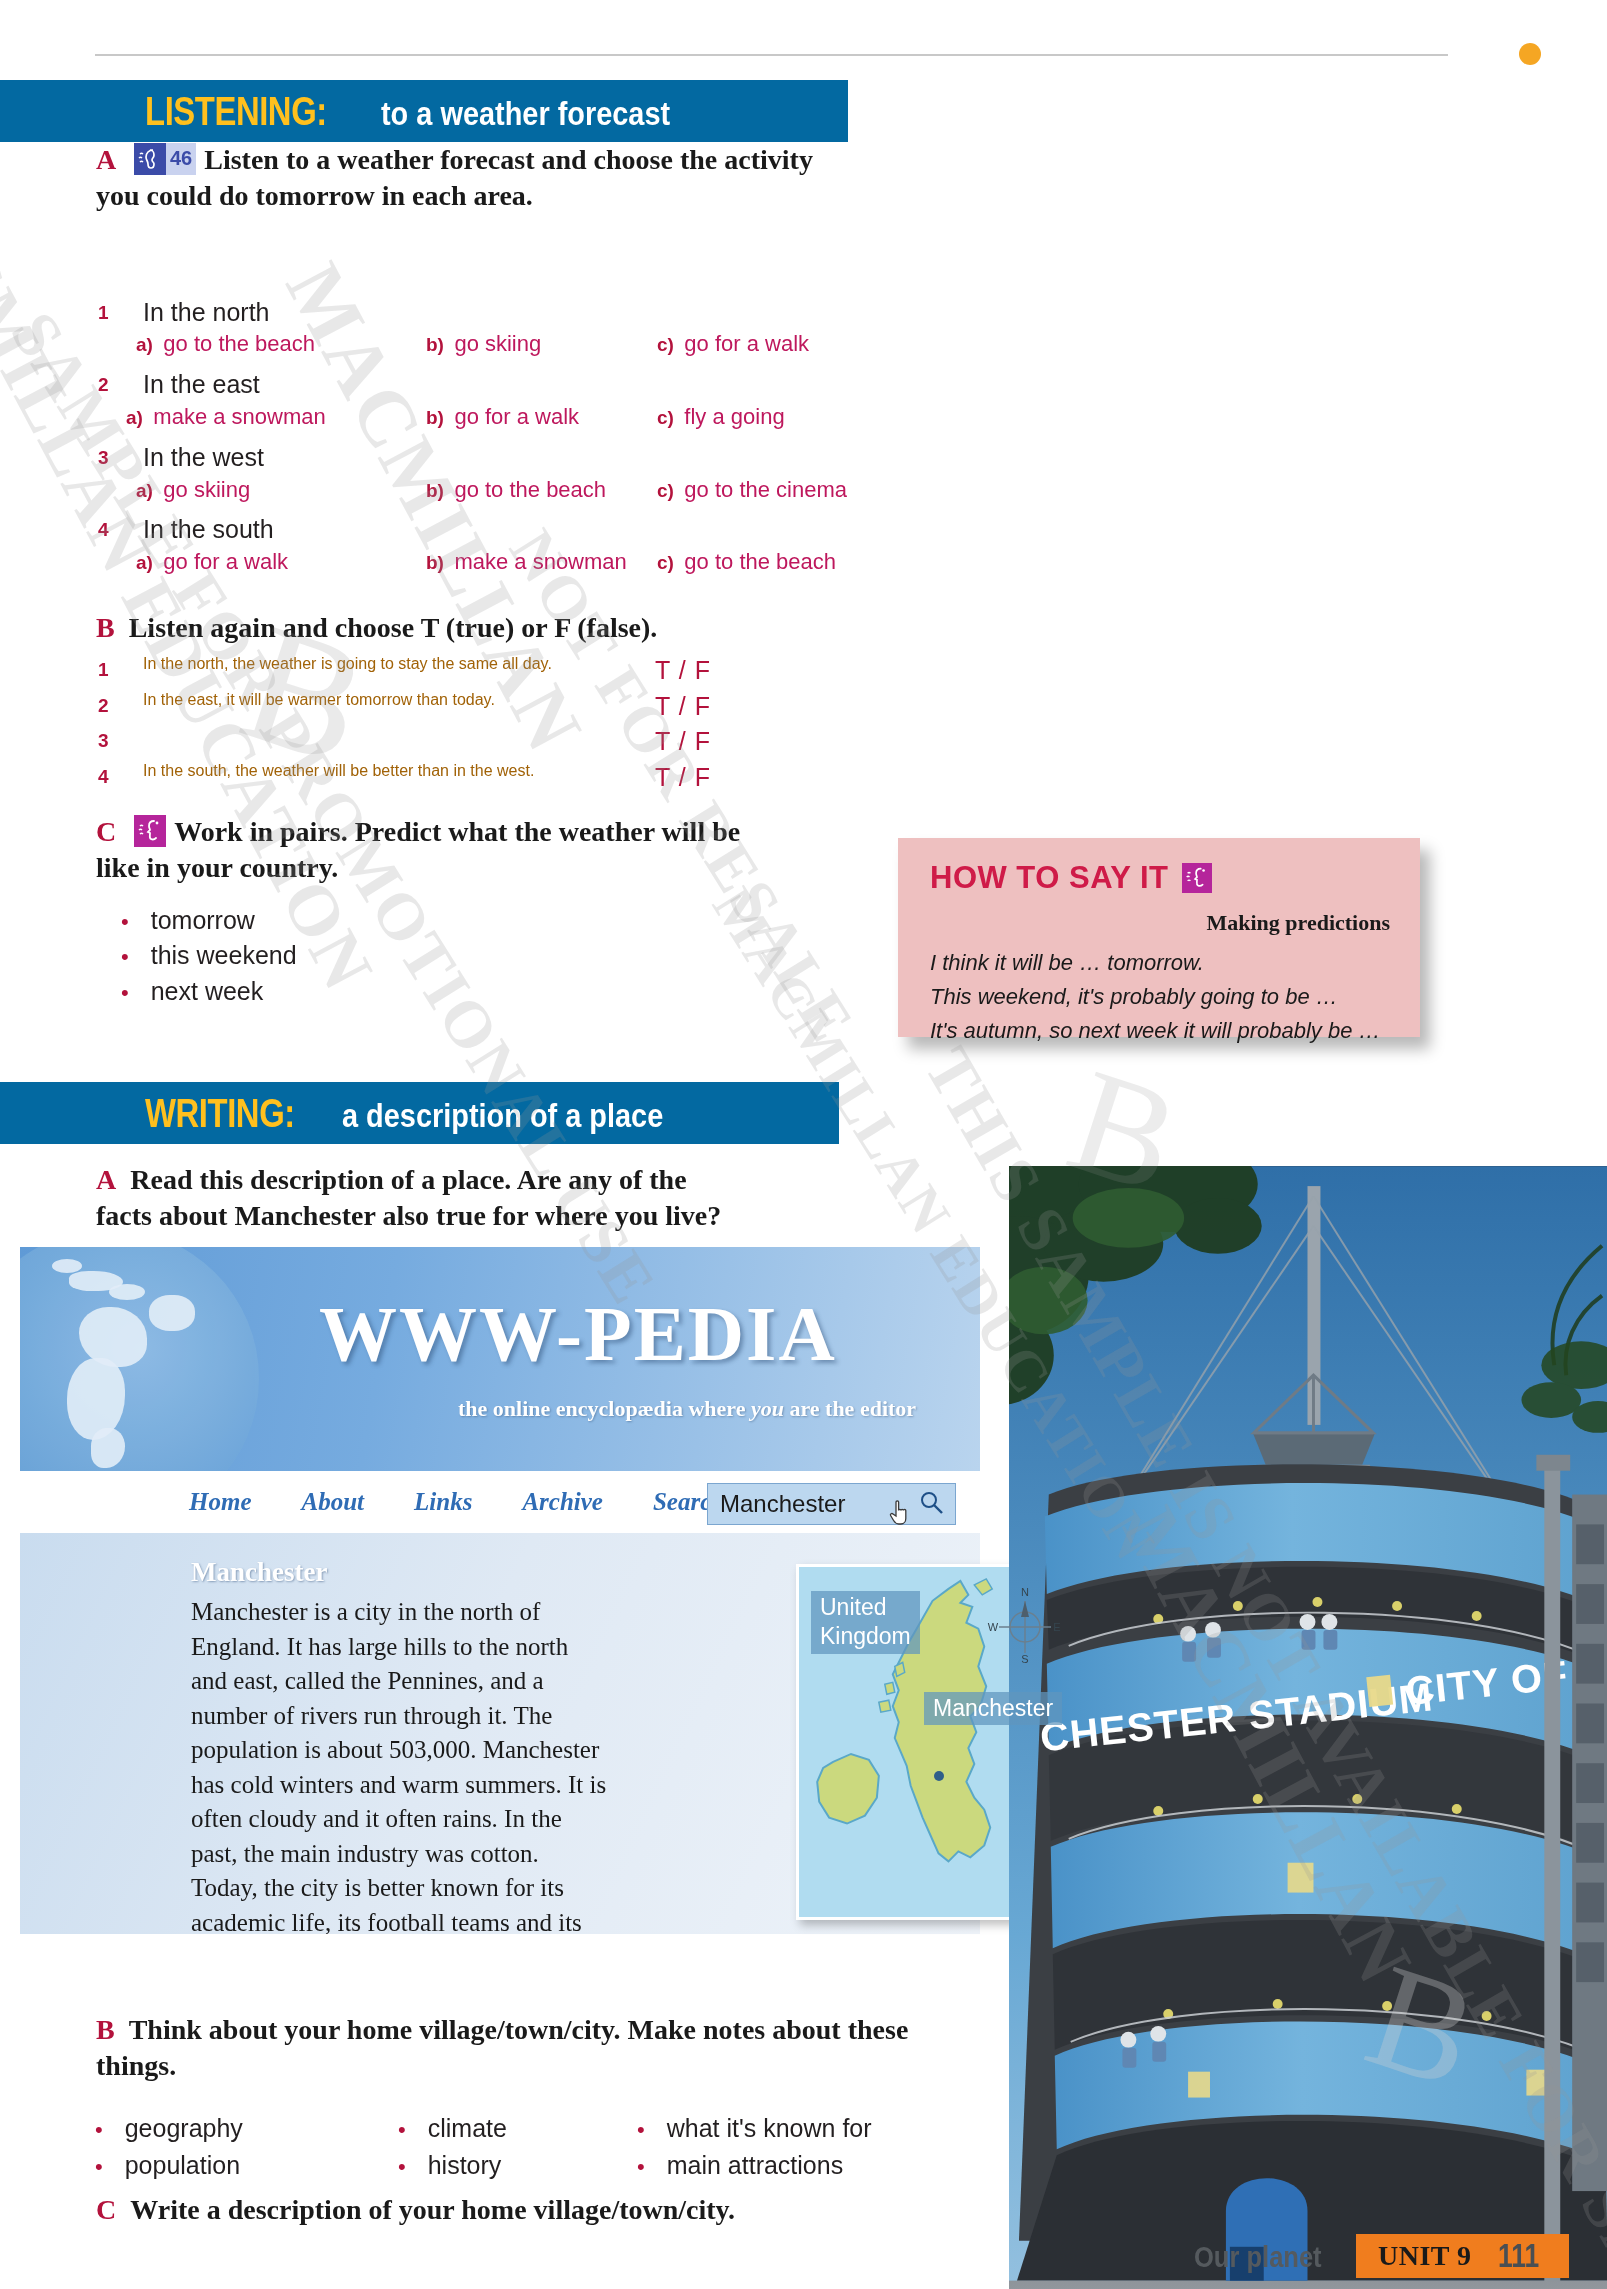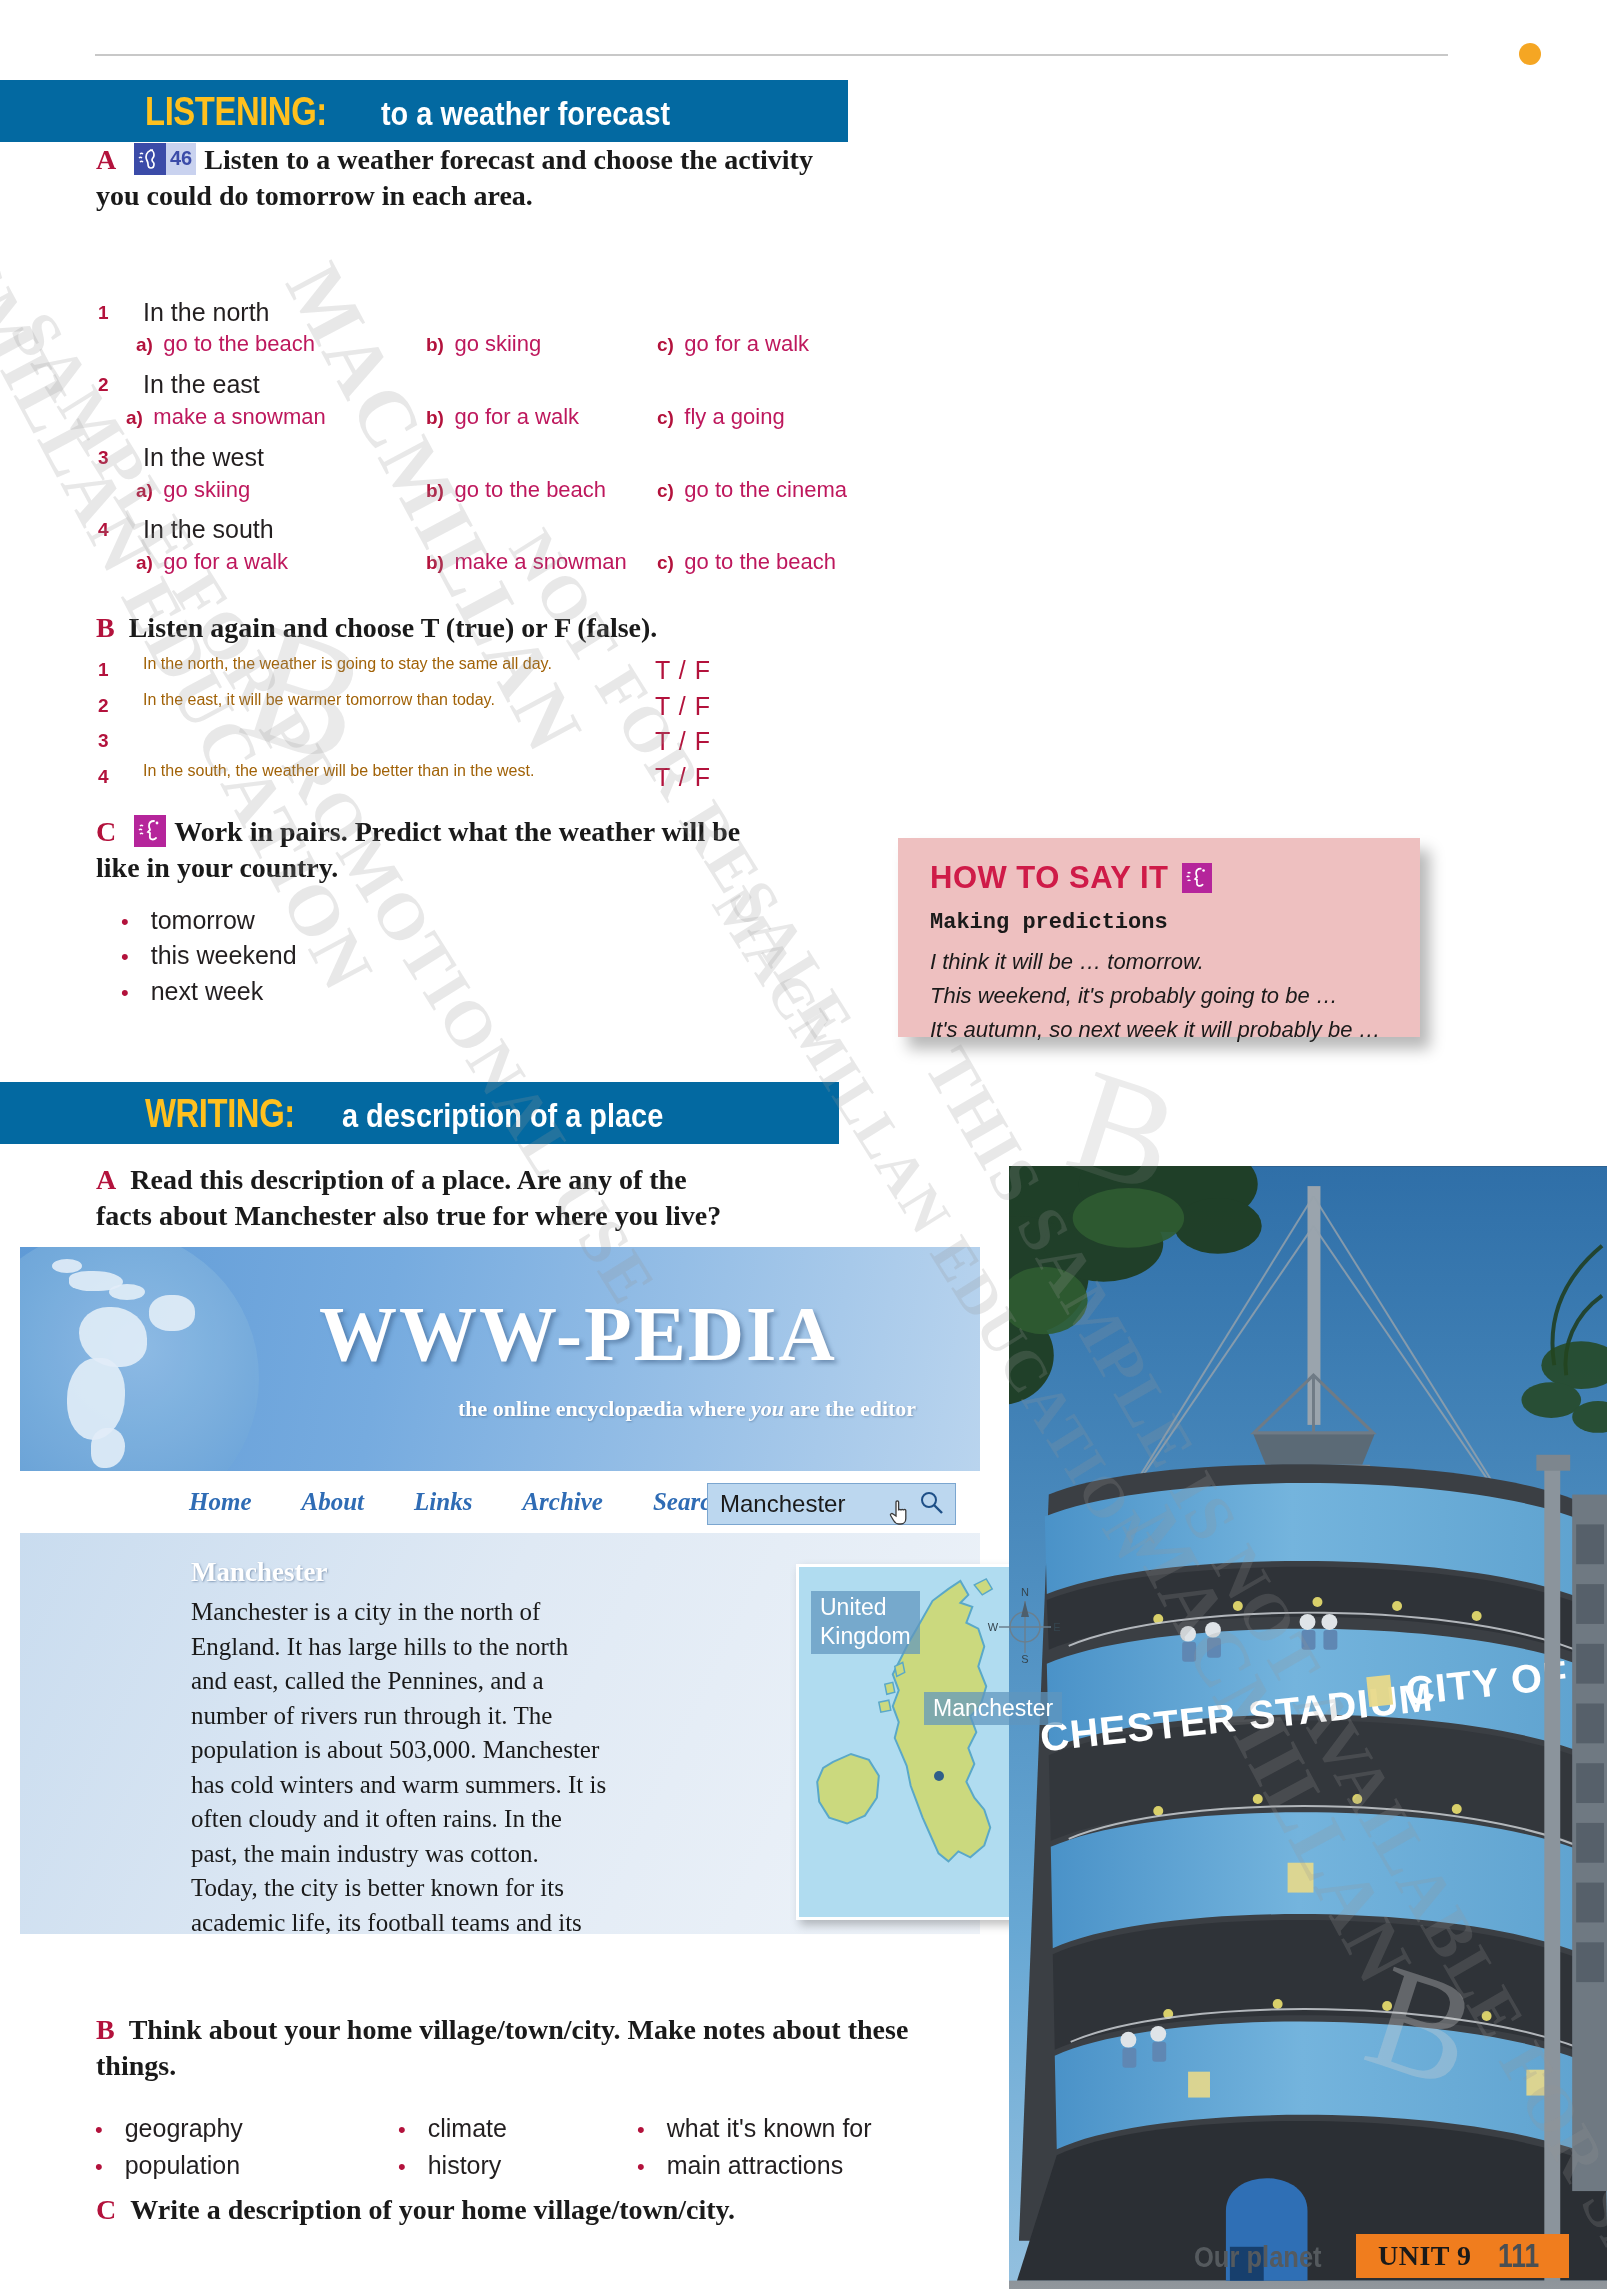--- a/index.html
+++ b/index.html
@@ -128,22 +128,22 @@
     padding: 22px 30px 26px 32px;
   }
   .hts-title {
     font-family: "Liberation Sans", sans-serif;
     font-weight: bold; font-size: 31px; color: #cf1b48;
     letter-spacing: 0.5px;
     display: flex; align-items: center; gap: 10px;
     margin-bottom: 14px;
   }
   .hts-sub {
-    font-family: Liberation Mono, monospace;
-    font-weight: bold; font-size: 22px; color: #1a1a1a; margin-bottom: 10px;
+    font-family: Liberation Serif, serif;
+    font-weight: bold; font-size: 22px; color: #1a1a1a; margin-bottom: 10px; text-align: right;
   }
   .hts-line {
     font-family: "Liberation Sans", sans-serif;
     font-style: italic; font-size: 22px; color: #1a1a1a; line-height: 1.55;
   }
 
   
   .pedia {
     position: absolute;
     overflow: hidden;

